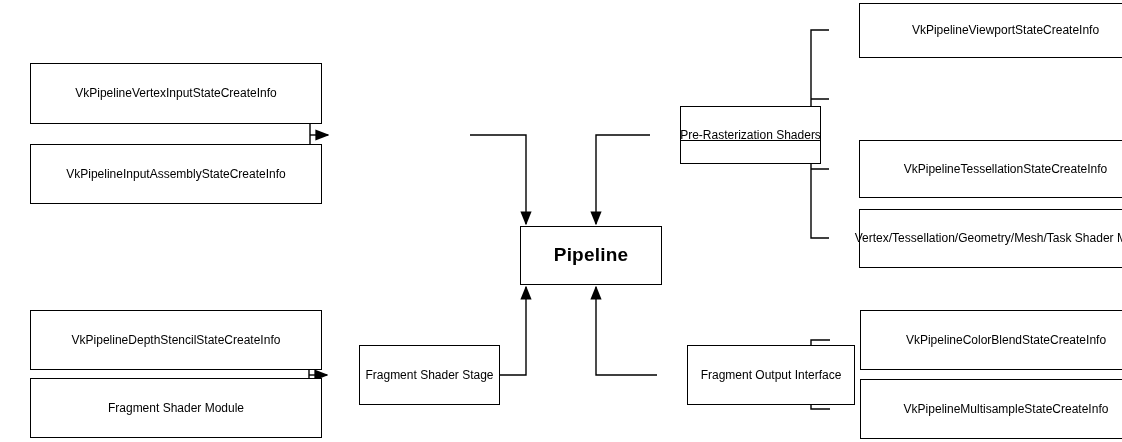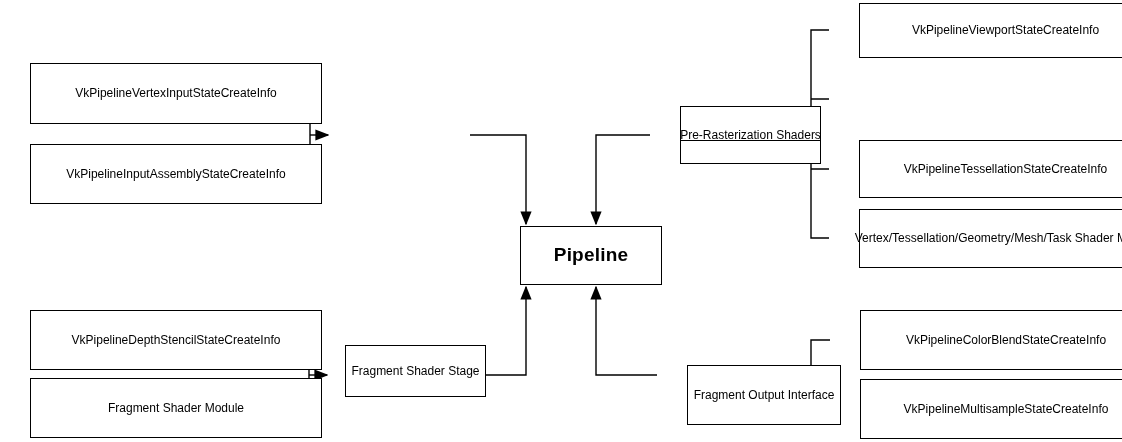--- a/index.html
+++ b/index.html
@@ -48,22 +48,22 @@
   #n-input-assembly-state     { left: 0px;   top: 144px; width: 292px; height: 60px; }
   #n-vertex-input-interface   { left: 330px; top: 105px; width: 140px; height: 60px; }
   #n-pipeline                 { left: 490px; top: 226px; width: 142px; height: 59px; }
   #n-pre-rasterization        { left: 650px; top: 106px; width: 141px; height: 58px; text-decoration: underline; }
   #n-viewport-state           { left: 829px; top: 3px;   width: 293px; height: 55px; }
   #n-rasterization-state      { left: 829px; top: 70px;  width: 293px; height: 58px; }
   #n-tessellation-state       { left: 829px; top: 140px; width: 293px; height: 58px; }
   #n-shader-module            { left: 829px; top: 209px; width: 293px; height: 59px; }
   #n-depth-stencil-state      { left: 0px;   top: 310px; width: 292px; height: 60px; }
   #n-fragment-shader-module   { left: 0px;   top: 378px; width: 292px; height: 60px; text-align: center; }
-  #n-fragment-shader-stage    { left: 315px; top: 345px; width: 141px; height: 52px; }
-  #n-fragment-output-interface{ left: 657px; top: 365px; width: 154px; height: 60px; }
+  #n-fragment-shader-stage    { left: 329px; top: 345px; width: 141px; height: 60px; }
+  #n-fragment-output-interface{ left: 657px; top: 345px; width: 168px; height: 60px; }
   #n-color-blend-state        { left: 830px; top: 310px; width: 292px; height: 60px; }
   #n-multisample-state        { left: 830px; top: 379px; width: 292px; height: 60px; }
 </style>
 </head>
 <body>
 
 <div class="canvas">
 
   <svg class="wires" viewBox="0 0 1122 442" fill="none" stroke="#000000" stroke-width="1.4">
     <defs>

